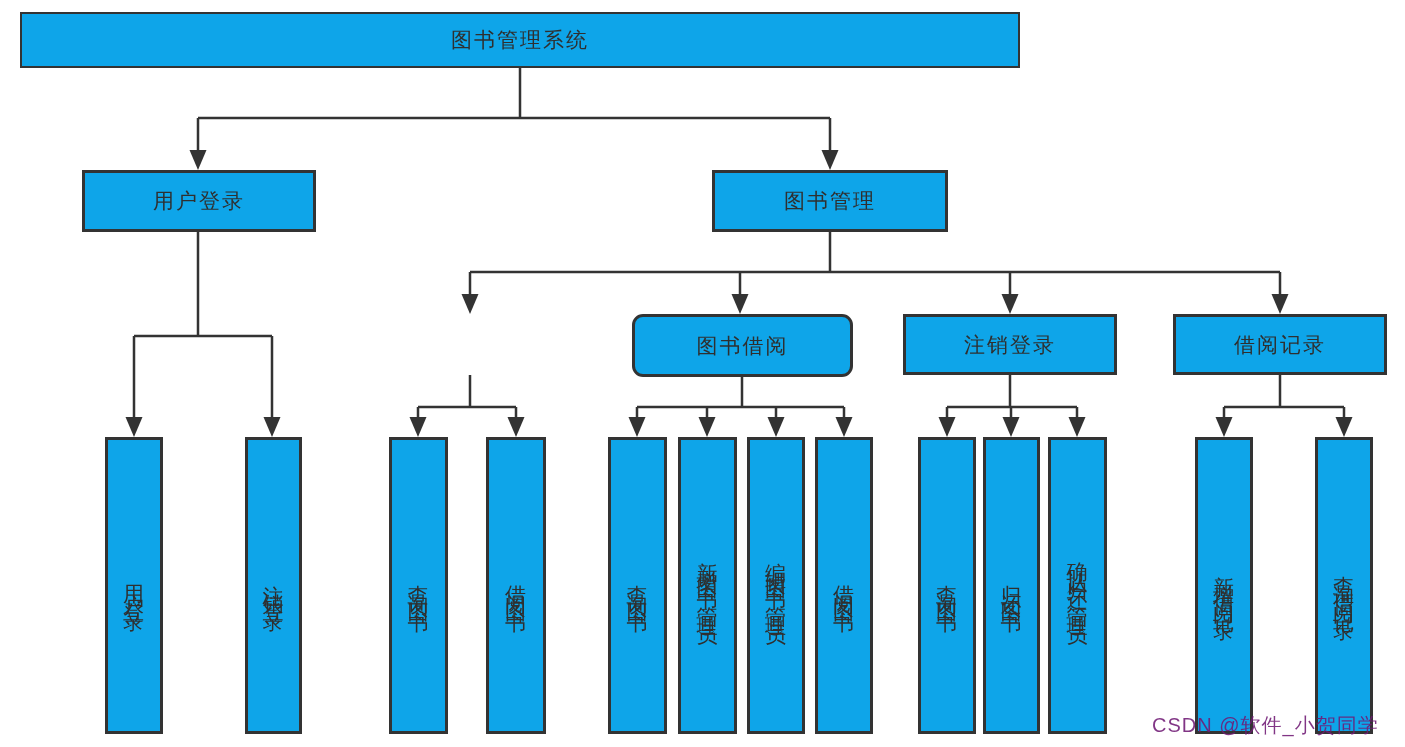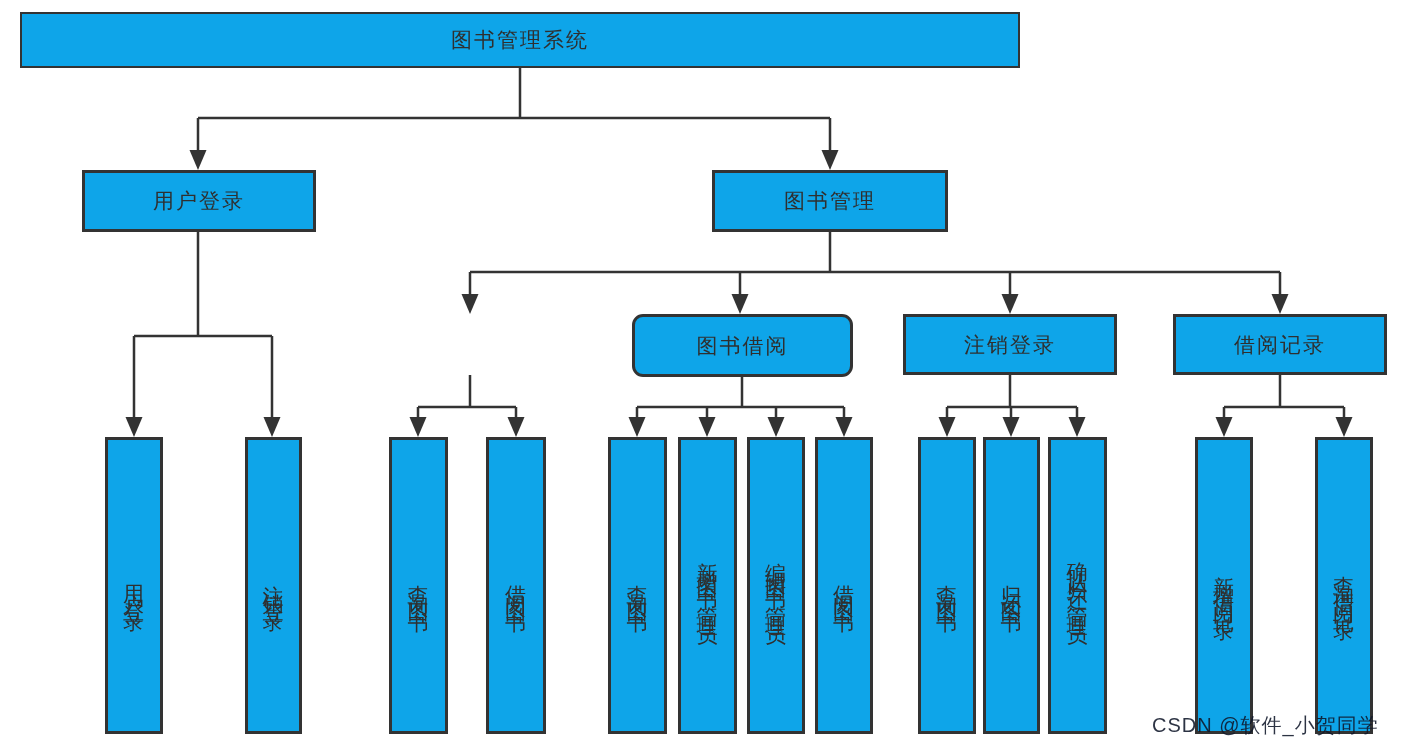--- a/index.html
+++ b/index.html
@@ -35,21 +35,21 @@
     letter-spacing: 9px;
     color: #2f2f2f;
     line-height: 1;
   }
   .leaf { top: 437px; height: 297px; }
   #watermark {
     position: absolute;
     left: 1152px;
     top: 712px;
     font-size: 20px;
-    color: #0f172a;
+    color: #701a75;
     opacity: 0.88;
     white-space: nowrap;
     z-index: 5;
     letter-spacing: 1px;
   }
 </style>
 </head>
 <body>
 
 <div id="stage">

